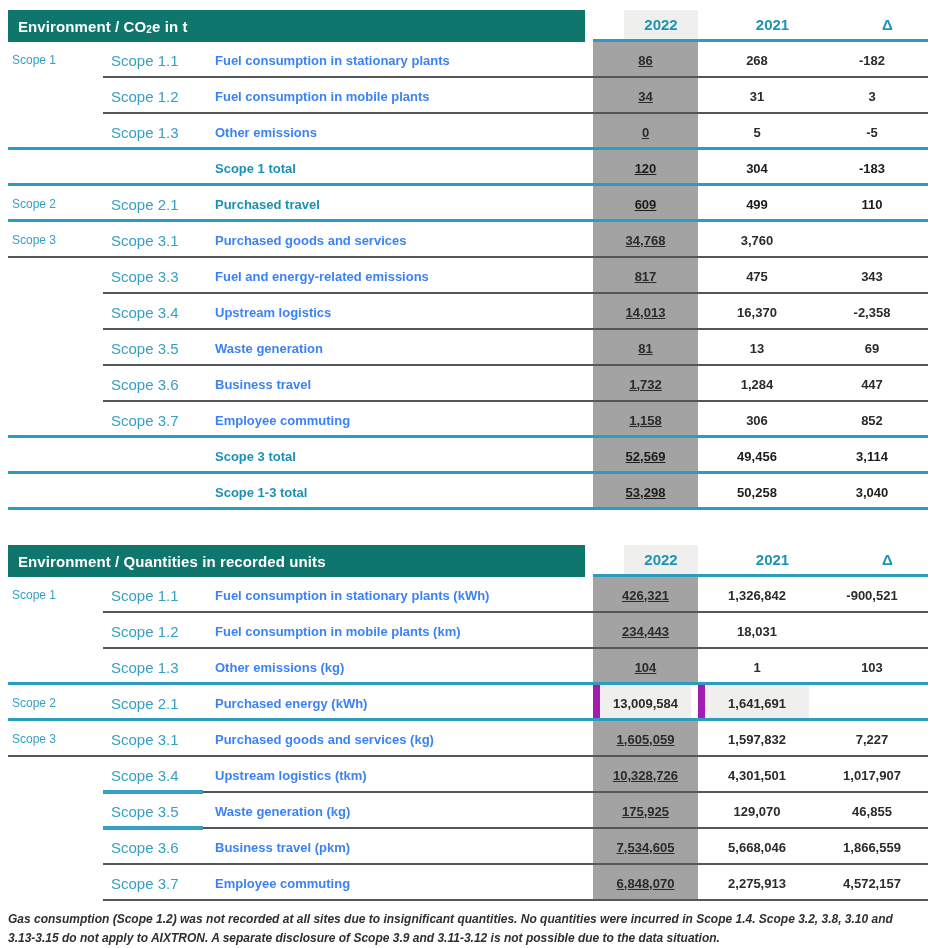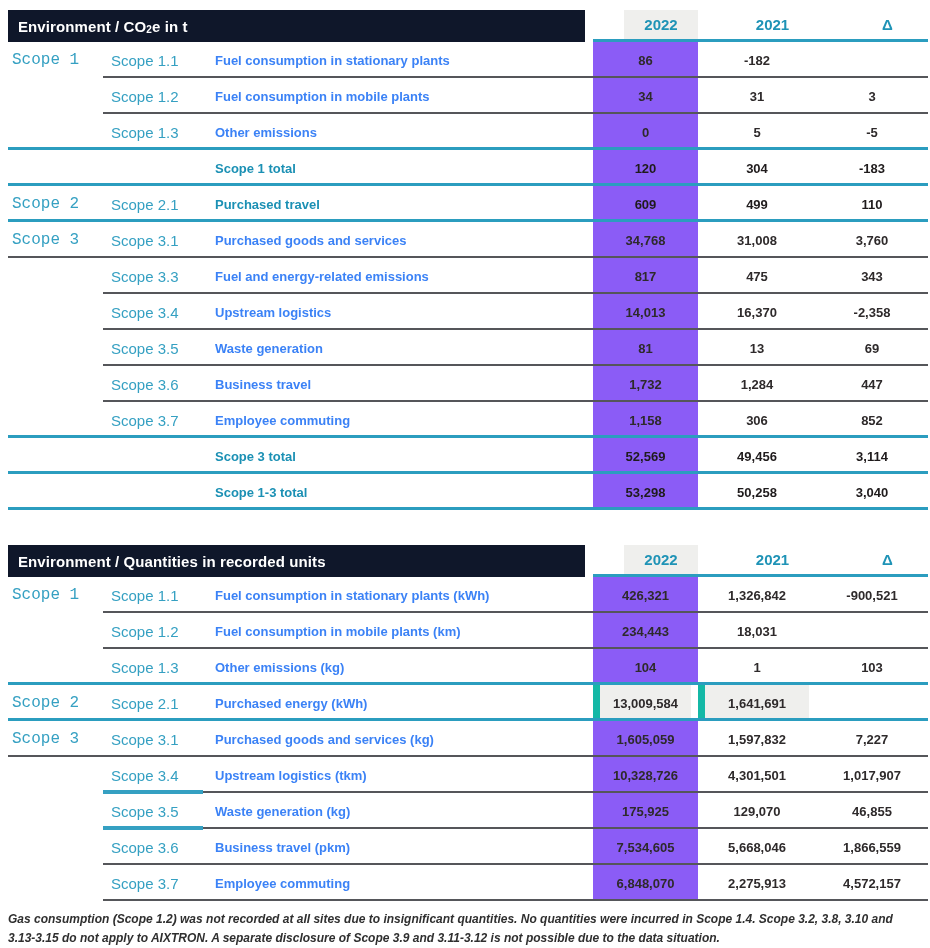--- a/index.html
+++ b/index.html
@@ -17,21 +17,21 @@
 
   
   .thead {
     position: relative;
     display: grid;
     grid-template-columns: 95px 104px 1fr 105px 118px 112px;
     height: 32px;
   }
   .title-bar {
     grid-column: 1 / 4;
-    background: #0f172a;
+    background: #0f766e;
     color: #ffffff;
     font-size: 15px;
     font-weight: 700;
     display: flex;
     align-items: center;
     padding-left: 10px;
     margin-right: 8px;
     letter-spacing: 0.1px;
   }
   .title-bar sub { font-size: 10px; line-height: 1; align-self: flex-end; margin-bottom: 7px; }
@@ -53,35 +53,35 @@
 
   
   .row {
     position: relative;
     display: grid;
     grid-template-columns: 95px 104px 1fr 105px 118px 112px;
     height: 36px;
     align-items: center;
   }
   .cell { overflow: hidden; white-space: nowrap; }
-  .group { font-size: 16px; color: #35a0c2; padding-left: 4px; font-family: Liberation Mono, monospace; }
+  .group { font-size: 12px; color: #35a0c2; padding-left: 4px; }
   .sub   { font-size: 15px; color: #35a0c2; padding-left: 8px; }
   .desc  { font-size: 13px; font-weight: 700; color: #3b82f6; padding-left: 8px; }
   .val   { font-size: 13px; font-weight: 700; color: #2e2a2b; text-align: center; align-self: stretch; display: flex; align-items: center; justify-content: center; }
-  .val.v1 { background: #8b5cf6; }
+  .val.v1 { background: #a3a3a3; text-decoration: underline; }
 
   
   .style-total .desc { color: #1b90b4; }
   .style-total .val  { color: #1f1b1c; }
 
   
   .style-highlight .val.v2,
   .style-highlight .val.v3 {
     background: #efefed;
-    border-left: 7px solid #14b8a6;
+    border-left: 7px solid #a21caf;
     border-right: 7px solid #ffffff;
   }
 
   
   .sep { position: absolute; bottom: 0; right: 0; }
   .sep-indent-dark   .sep { left: 95px; height: 2px; background: #55565a; }
   .sep-full-dark     .sep { left: 0;    height: 2px; background: #55565a; }
   .sep-full-teal     .sep { left: 0;    height: 3px; background: #2b9dbf; }
   .sep-teal-left-dark .sep { left: 95px; height: 2px; background: #55565a; }
   .sep-teal-left-dark .sep::before {
@@ -119,20 +119,21 @@
       <div class="col-head">2021</div>
       <div class="col-head">Δ</div>
       <div class="head-underline"></div>
     </div>
     <div class="tbody">
         <div class="row style-normal sep-indent-dark">
     <div class="cell group">Scope 1</div>
     <div class="cell sub">Scope 1.1</div>
     <div class="cell desc">Fuel consumption in stationary plants</div>
     <div class="cell val v1">86</div>
+    <div class="cell val v2">268</div>
     <div class="cell val v3">-182</div>
     <div class="sep"></div>
   </div>
         <div class="row style-normal sep-indent-dark">
     <div class="cell group"></div>
     <div class="cell sub">Scope 1.2</div>
     <div class="cell desc">Fuel consumption in mobile plants</div>
     <div class="cell val v1">34</div>
     <div class="cell val v2">31</div>
     <div class="cell val v3">3</div>
@@ -163,21 +164,20 @@
     <div class="cell val v1">609</div>
     <div class="cell val v2">499</div>
     <div class="cell val v3">110</div>
     <div class="sep"></div>
   </div>
         <div class="row style-normal sep-full-dark">
     <div class="cell group">Scope 3</div>
     <div class="cell sub">Scope 3.1</div>
     <div class="cell desc">Purchased goods and services</div>
     <div class="cell val v1">34,768</div>
-    <div class="cell val v2">31,008</div>
     <div class="cell val v3">3,760</div>
     <div class="sep"></div>
   </div>
         <div class="row style-normal sep-indent-dark">
     <div class="cell group"></div>
     <div class="cell sub">Scope 3.3</div>
     <div class="cell desc">Fuel and energy-related emissions</div>
     <div class="cell val v1">817</div>
     <div class="cell val v2">475</div>
     <div class="cell val v3">343</div>

